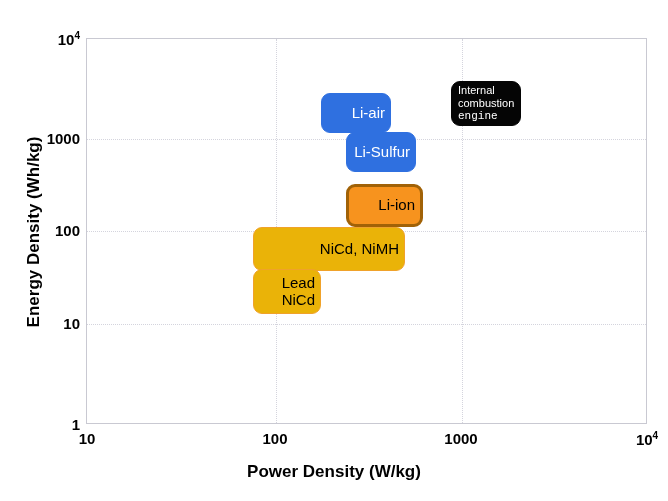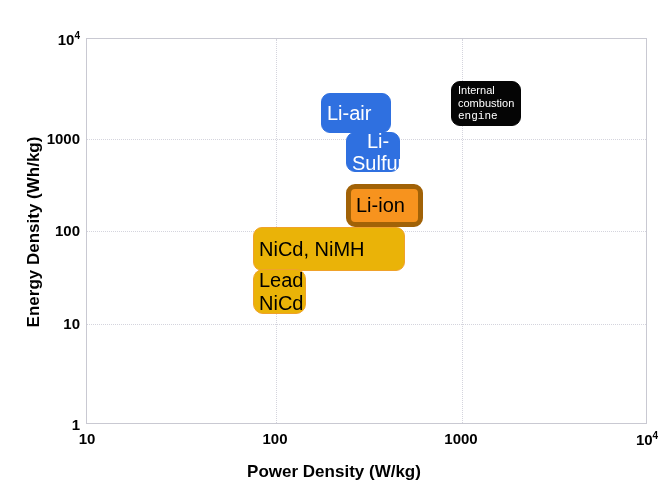--- a/index.html
+++ b/index.html
@@ -112,34 +112,34 @@
     transform-origin: center center;
   }
 
   
   .tech-box {
     position: absolute;
     border-radius: 9px;
     box-sizing: border-box;
     display: flex;
     align-items: center;
-    justify-content: flex-start;
-    font-size: 20px;
+    justify-content: flex-end;
+    font-size: 15px;
     line-height: 1.12;
     text-align: center;
     padding: 2px 5px;
   }
   .tech-box.blue {
     background: #2f70e0;
     border: 1px solid #2f70e0;
     color: #ffffff;
   }
   .tech-box.orange {
     background: #f7931e;
-    border: 5px solid #a16207;
+    border: 3px solid #a16207;
     color: #000000;
   }
   .tech-box.pale {
     background: #eab308;
     border: 1.5px solid #f0a22a;
     color: #000000;
   }
   .tech-box.black {
     background: #050505;
     border: 1px solid #050505;
@@ -164,32 +164,32 @@
 
     <div class="gridline-v" style="left:189px;"></div>
     <div class="gridline-v" style="left:375px;"></div>
 
     <div class="tech-box pale" style="left:166px; top:188px; width:152px; height:44px; z-index:1;">
       <span>NiCd, NiMH</span>
     </div>
 
     <div class="tech-box pale" style="left:166px; top:230px; width:71px; height:45px; z-index:1; opacity:0;"></div>
 
-    <div class="tech-box pale" style="left:166px; top:230px; width:53px; height:45px; z-index:2;border-radius:10px;">
+    <div class="tech-box pale" style="left:166px; top:230px; width:68px; height:45px; z-index:2;">
       <span style="display:block;">
         <span style="display:block;">Lead</span>
         <span style="display:block;">NiCd</span>
       </span>
     </div>
 
     <div class="tech-box orange" style="left:259px; top:145px; width:77px; height:43px; z-index:3;">
       <span>Li-ion</span>
     </div>
 
-    <div class="tech-box blue" style="left:259px; top:93px; width:54px; height:40px; z-index:4;">
+    <div class="tech-box blue" style="left:259px; top:93px; width:70px; height:40px; z-index:4;">
       <span>Li-Sulfur</span>
     </div>
 
     <div class="tech-box blue" style="left:234px; top:54px; width:70px; height:40px; z-index:5;">
       <span>Li-air</span>
     </div>
 
     <div class="tech-box black" style="left:364px; top:42px; width:70px; height:45px; z-index:6;">
       <span style="display:block;">
         <span style="display:block;">Internal</span>

